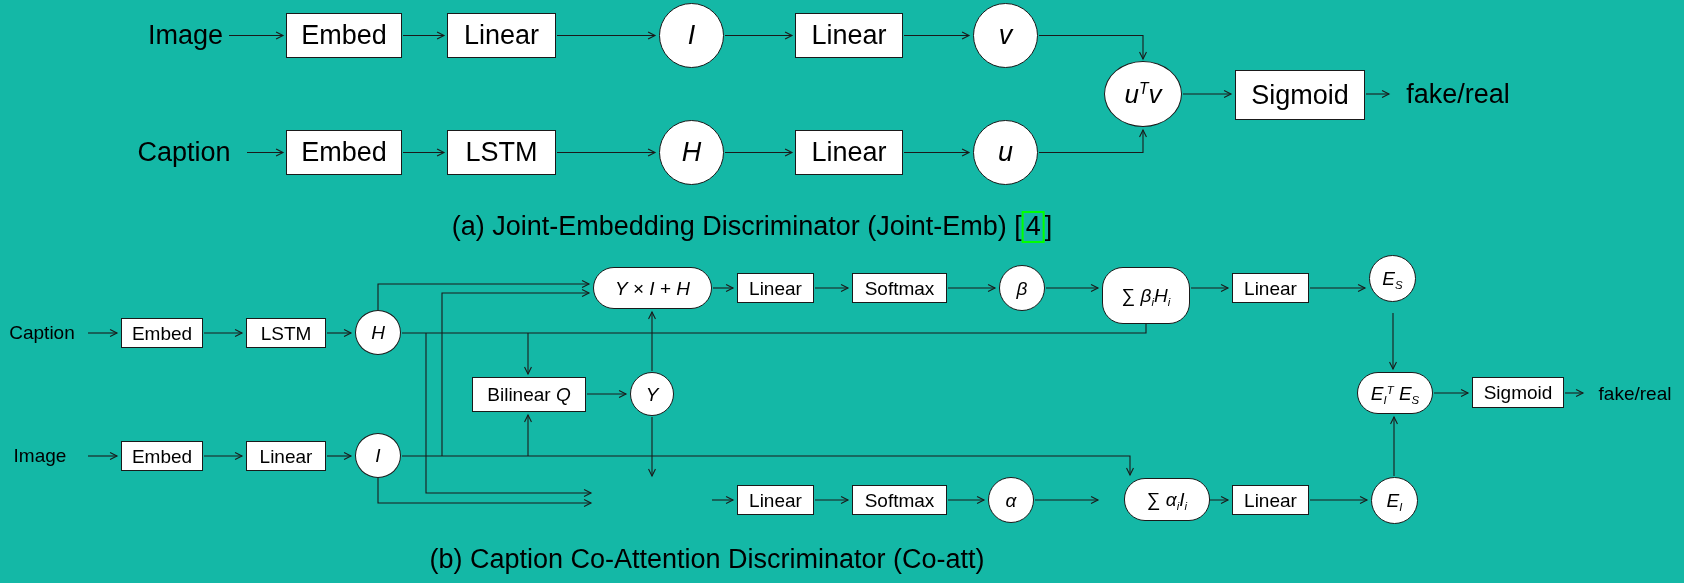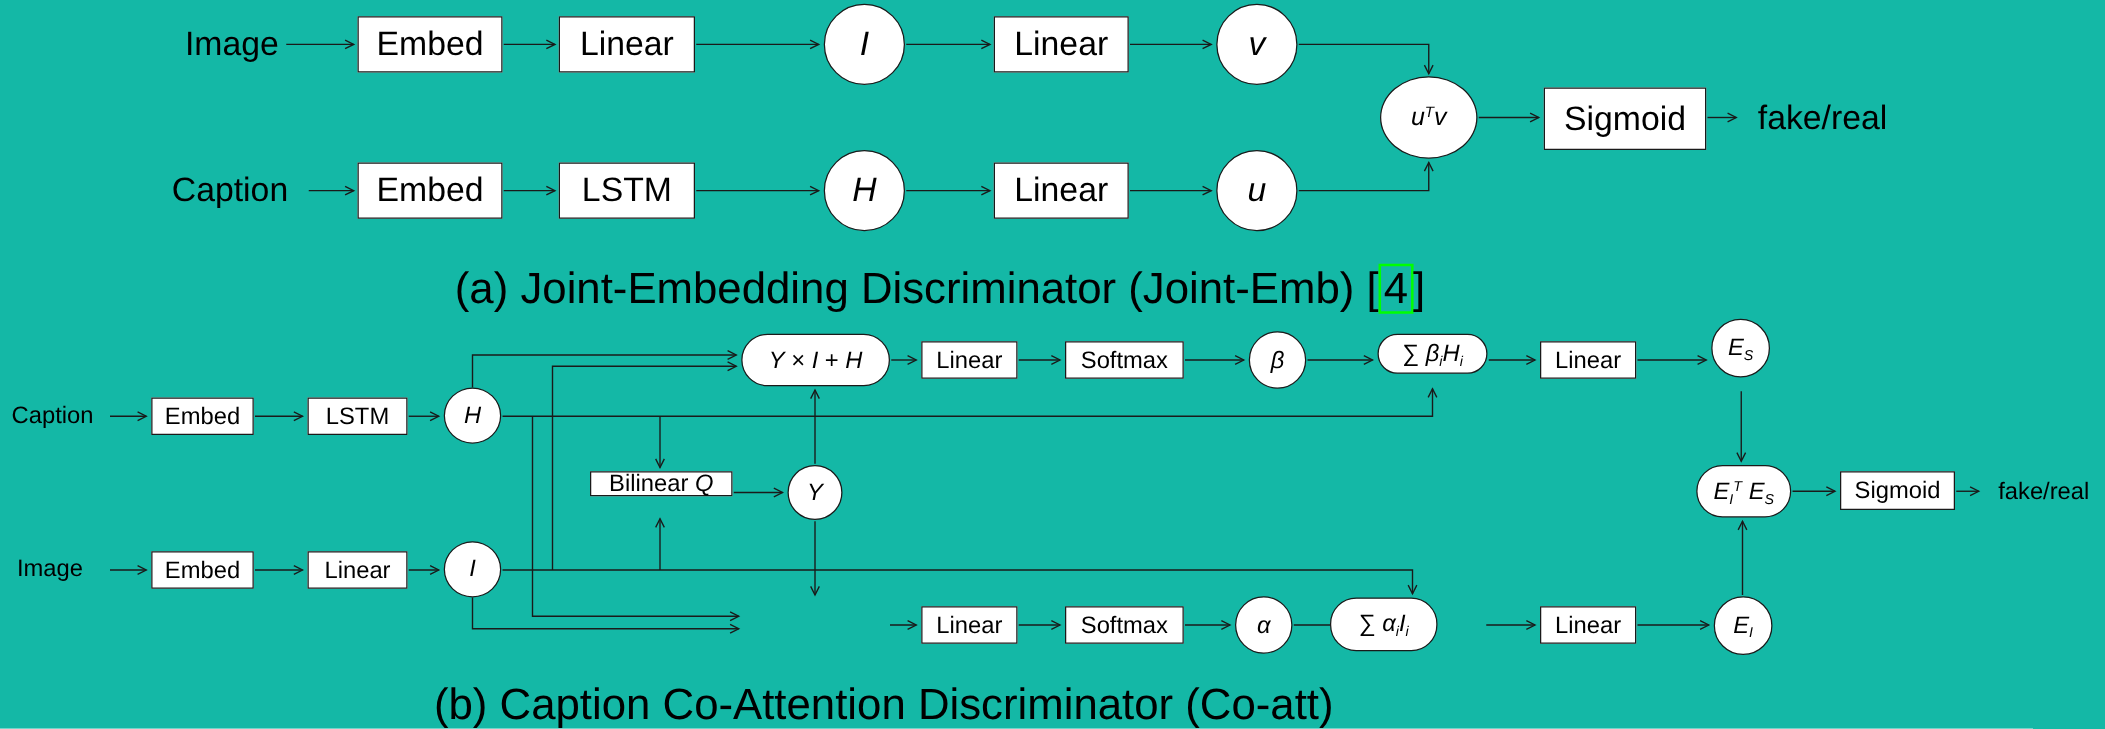--- a/index.html
+++ b/index.html
@@ -12,21 +12,21 @@
       white-space:nowrap;line-height:1;}
   .pa{font-size:27px;}
   .pb{font-size:19px;border-width:1px;text-align:center;}
   .crc{border-radius:50%;}
   .std{border-radius:21px;}
   .txt{border:none;background:transparent;}
   .it{font-style:italic;}
   .lbl sub,.lbl sup{font-style:italic;font-size:60%;line-height:0;}
   .lbl sub{vertical-align:-0.35em;}
   .lbl sup{vertical-align:0.55em;}
-  .capt{position:absolute;white-space:nowrap;font-size:35px;
+  .capt{position:absolute;white-space:nowrap;font-size:27px;
         transform:translateX(-50%);line-height:1.2;}
   .cite{display:inline-block;border:2px solid #00ff00;padding:0 2px;line-height:1.02;}
 </style>
 </head>
 <body>
 
 <div class="stage">
 
   <svg class="wires" width="1684" height="583" viewBox="0 0 1684 583">
     <defs>
@@ -118,21 +118,21 @@
   <div class="nd pa crc" style="left:659px;top:120px;width:65px;height:65px">
       <span class="lbl"><span class="it">H</span></span>
     </div>
   <div class="nd pa" style="left:795px;top:130px;width:108px;height:45px">
       <span class="lbl">Linear</span>
     </div>
   <div class="nd pa crc" style="left:973px;top:120px;width:65px;height:65px">
       <span class="lbl"><span class="it">u</span></span>
     </div>
 
-  <div class="nd pa crc" style="left:1104px;top:61px;width:78px;height:66px;font-size:20px">
+  <div class="nd pa crc" style="left:1104px;top:61px;width:78px;height:66px;font-size:26px">
       <span class="lbl"><span class="it">u</span><sup>T</sup><span class="it">v</span></span>
     </div>
   <div class="nd pa" style="left:1235px;top:70px;width:130px;height:50px">
       <span class="lbl">Sigmoid</span>
     </div>
   <div class="nd pa txt" style="left:1392px;top:78px;width:132px;height:32px">
       <span class="lbl">fake/real</span>
     </div>
 
   <div class="capt" style="left:752px;top:210px">
@@ -170,31 +170,31 @@
     </div>
   <div class="nd pb" style="left:737px;top:273px;width:77px;height:30px">
       <span class="lbl">Linear</span>
     </div>
   <div class="nd pb" style="left:852px;top:273px;width:95px;height:30px">
       <span class="lbl">Softmax</span>
     </div>
   <div class="nd pb crc" style="left:999px;top:265px;width:46px;height:46px">
       <span class="lbl"><span class="it">β</span></span>
     </div>
-  <div class="nd pb std" style="left:1102px;top:267px;width:88px;height:32px">
+  <div class="nd pb std" style="left:1102px;top:267px;width:88px;height:57px">
       <span class="lbl"><span>∑ </span><span class="it">β</span><sub>i</sub><span class="it">H</span><sub>i</sub></span>
     </div>
   <div class="nd pb" style="left:1232px;top:273px;width:77px;height:30px">
       <span class="lbl">Linear</span>
     </div>
   <div class="nd pb crc" style="left:1369px;top:255px;width:47px;height:47px">
       <span class="lbl"><span class="it">E</span><sub>S</sub></span>
     </div>
 
-  <div class="nd pb" style="left:472px;top:377px;width:114px;height:20px">
+  <div class="nd pb" style="left:472px;top:377px;width:114px;height:35px">
       <span class="lbl"><span>Bilinear </span><span class="it">Q</span></span>
     </div>
   <div class="nd pb crc" style="left:630px;top:372px;width:44px;height:44px">
       <span class="lbl"><span class="it">Y</span></span>
     </div>
 
   <div class="nd pb std" style="left:1357px;top:372px;width:76px;height:42px">
       <span class="lbl"><span class="it">E</span><sub>I</sub><sup>T</sup><span> </span><span class="it">E</span><sub>S</sub></span>
     </div>
   <div class="nd pb" style="left:1472px;top:377px;width:92px;height:31px">
@@ -206,21 +206,21 @@
 
   <div class="nd pb" style="left:737px;top:485px;width:77px;height:30px">
       <span class="lbl">Linear</span>
     </div>
   <div class="nd pb" style="left:852px;top:485px;width:95px;height:30px">
       <span class="lbl">Softmax</span>
     </div>
   <div class="nd pb crc" style="left:988px;top:477px;width:46px;height:46px">
       <span class="lbl"><span class="it">α</span></span>
     </div>
-  <div class="nd pb std" style="left:1064px;top:478px;width:86px;height:43px">
+  <div class="nd pb std" style="left:1124px;top:478px;width:86px;height:43px">
       <span class="lbl"><span>∑ </span><span class="it">α</span><sub>i</sub><span class="it">I</span><sub>i</sub></span>
     </div>
   <div class="nd pb" style="left:1232px;top:485px;width:77px;height:30px">
       <span class="lbl">Linear</span>
     </div>
   <div class="nd pb crc" style="left:1371px;top:477px;width:47px;height:47px">
       <span class="lbl"><span class="it">E</span><sub>I</sub></span>
     </div>
 
   <div class="capt" style="left:707px;top:543px">

